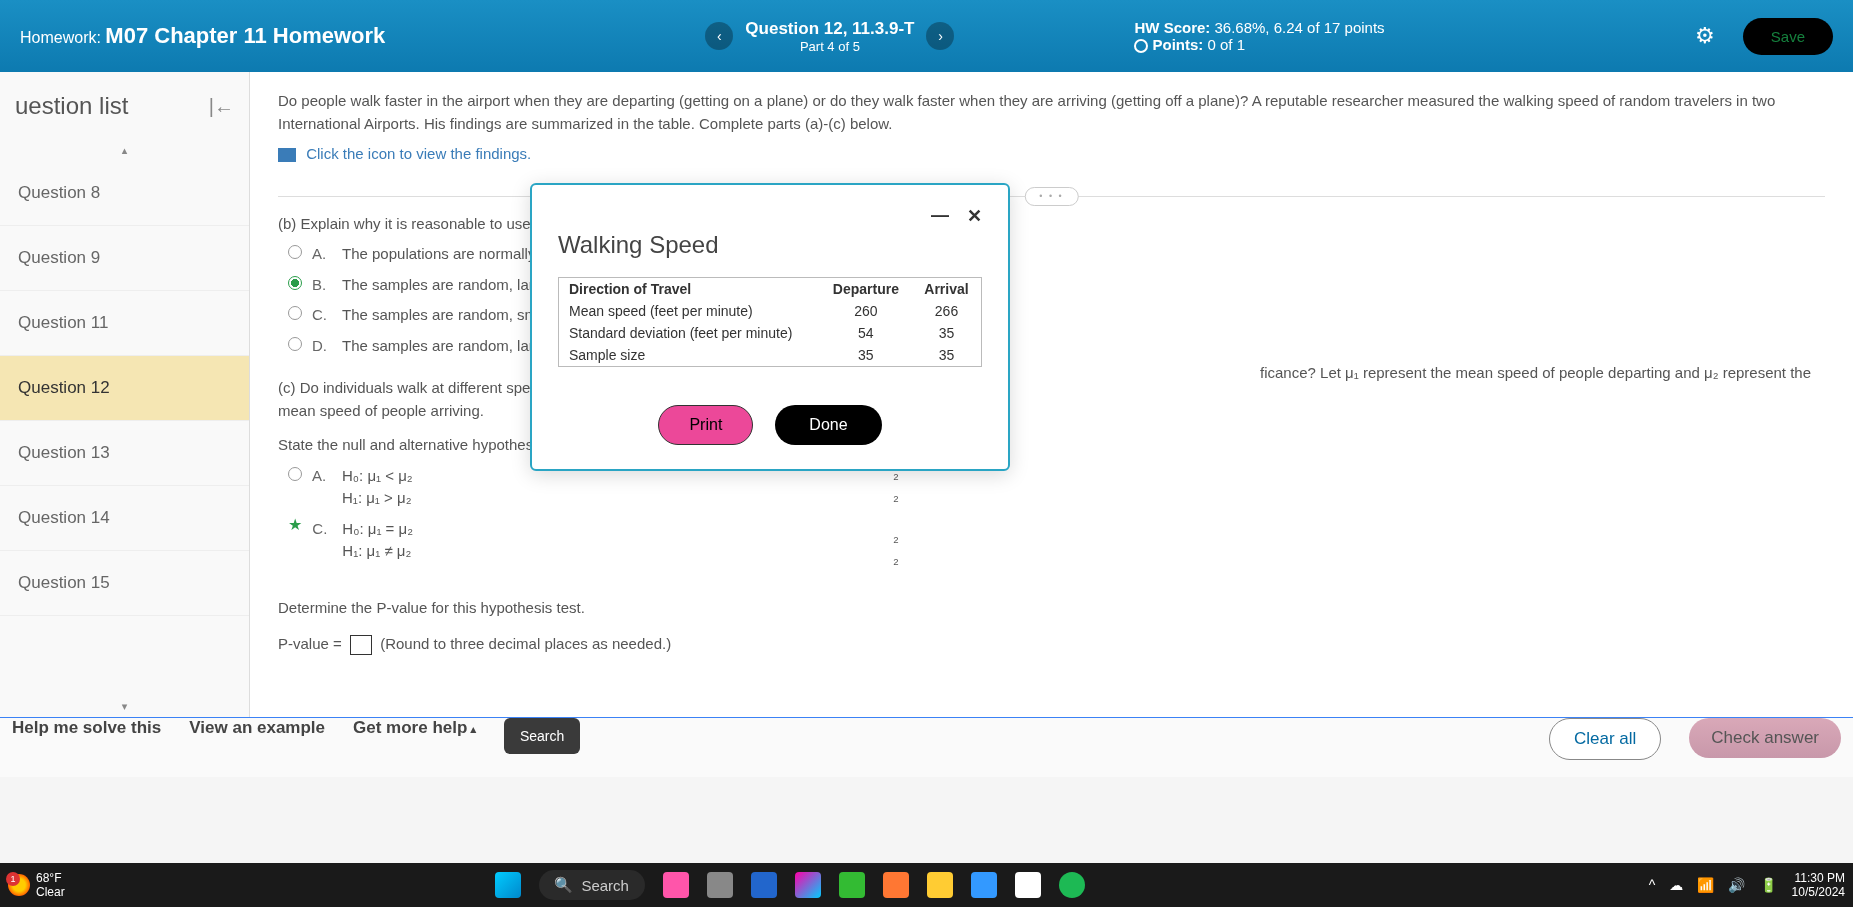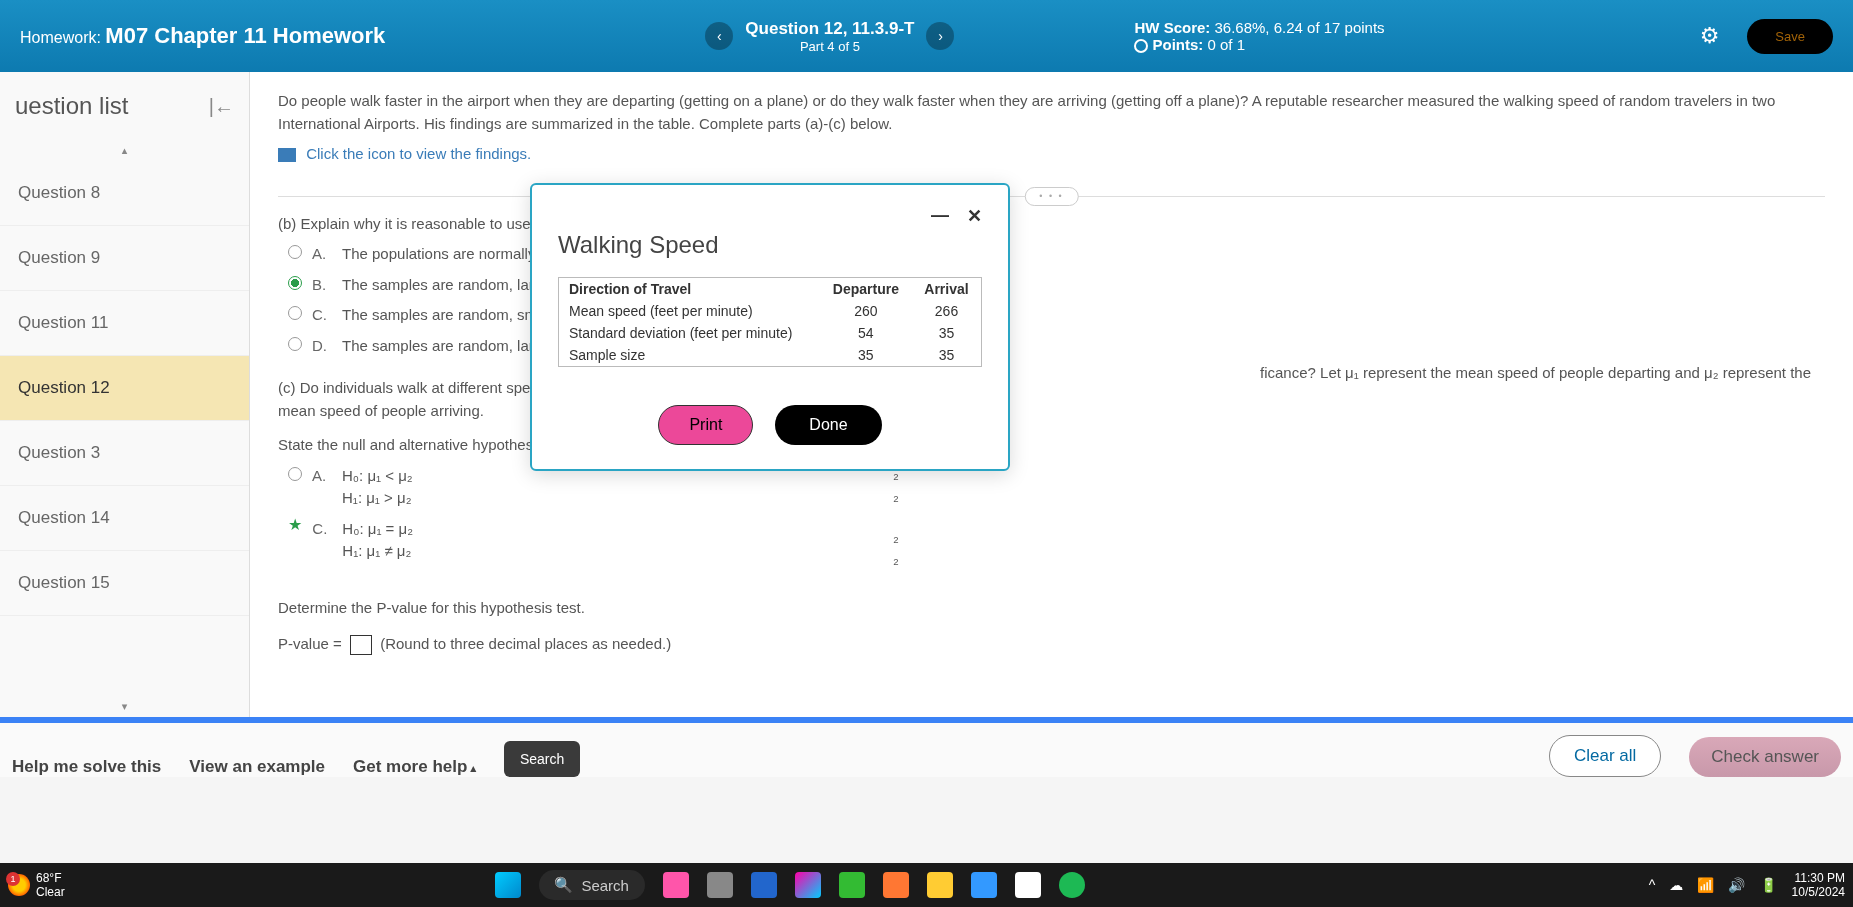--- a/index.html
+++ b/index.html
@@ -24,22 +24,22 @@
 .q-info { text-align: center; }
 .q-title { font-weight: bold; font-size: 17px; }
 .q-part { font-size: 13px; }
 .score-area { margin-left: 180px; font-size: 15px; }
 .score-line { font-weight: bold; }
 .score-val { font-weight: normal; }
 .pts-icon { display:inline-block; width:14px; height:14px; border:2px solid white; border-radius:50%; vertical-align:middle; margin-right:4px;}
 .right-ctrls { margin-left: auto; display: flex; align-items: center; gap: 28px; }
 .gear { font-size: 22px; cursor: pointer; }
 .save-btn {
-  background: #000; color: #a16207; padding: 10px 28px;
-  border-radius: 22px; font-size: 13px; cursor: pointer; border: none;
+  background: #000; color: #15803d; padding: 10px 28px;
+  border-radius: 22px; font-size: 15px; cursor: pointer; border: none;
 }
 
 .main-body { display: flex; height: 645px; }
 .sidebar {
   width: 250px; background: #f9f9f9; border-right: 1px solid #ddd;
   display: flex; flex-direction: column;
 }
 .sidebar-hdr {
   display: flex; justify-content: space-between; align-items: center;
   padding: 20px 15px; font-size: 24px; color: #555;
@@ -76,22 +76,22 @@
 .star-sel { color: #2a9d4a; font-size: 16px; line-height: 14px; }
 .opt-letter { color: #666; min-width: 20px; }
 .c-text-wrap { display: flex; gap: 10px; }
 .c-right { position: absolute; left: 1010px; top: 290px; }
 .input-box {
   display: inline-block; width: 22px; height: 20px;
   border: 1px solid #333; vertical-align: middle; margin: 0 4px;
 }
 
 .bottom-bar {
-  height: 60px; border-top: 6px solid #3b82f6; background: #fafafa;
-  display: flex; align-items: flex-end; padding: 0 12px; gap: 28px;
+  height: 60px; border-top: 1px solid #3b82f6; background: #fafafa;
+  display: flex; align-items: flex-start; padding: 0 12px; gap: 28px;
 }
 .help-link { font-size: 17px; font-weight: bold; color: #444; cursor: pointer; }
 .drop::after { content: " ▴"; font-size: 11px; }
 .search-btn {
   background: #3a3a3a; color: white; padding: 10px 16px;
   border-radius: 6px; font-size: 14px; cursor: pointer; border: none;
 }
 .clear-all {
   margin-left: auto; border: 1.5px solid #888; background: white;
   padding: 10px 24px; border-radius: 22px; font-size: 17px; color: #0369a1; cursor: pointer;
@@ -178,21 +178,21 @@
     <div class="sidebar-hdr">
       <span>uestion list</span>
       <span class="collapse-icon">|←</span>
     </div>
     <div class="scroll-ind">▴</div>
     <div class="q-list">
       <div class="q-item">Question 8</div>
       <div class="q-item">Question 9</div>
       <div class="q-item">Question 11</div>
       <div class="q-item active">Question 12</div>
-      <div class="q-item">Question 3</div>
+      <div class="q-item">Question 13</div>
       <div class="q-item">Question 14</div>
       <div class="q-item">Question 15</div>
     </div>
     <div class="scroll-ind">▾</div>
   </div>
 
   <div class="content">
     <div class="prompt-hdr">Do people walk faster in the airport when they are departing (getting on a plane) or do they walk faster when they are arriving (getting off a plane)? A reputable researcher measured the walking speed of random travelers in two International Airports. His findings are summarized in the table. Complete parts (a)-(c) below.</div>
     <div>
       <span class="table-icon"></span>

